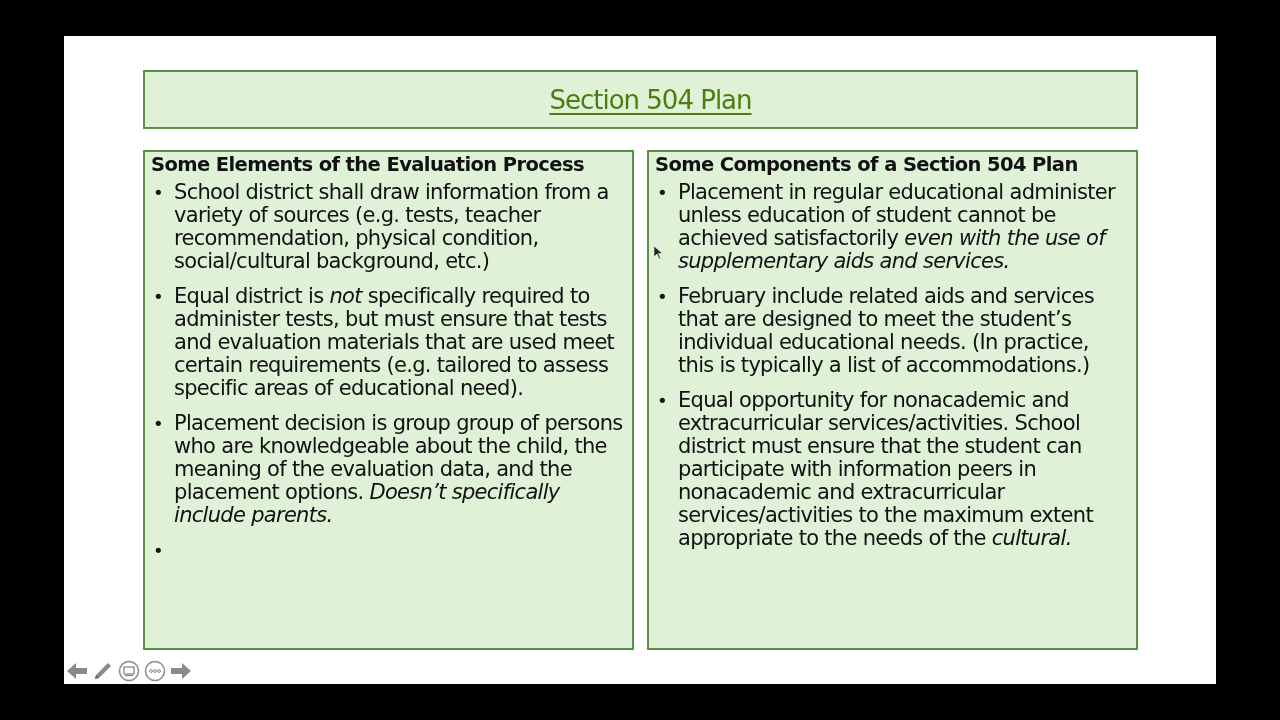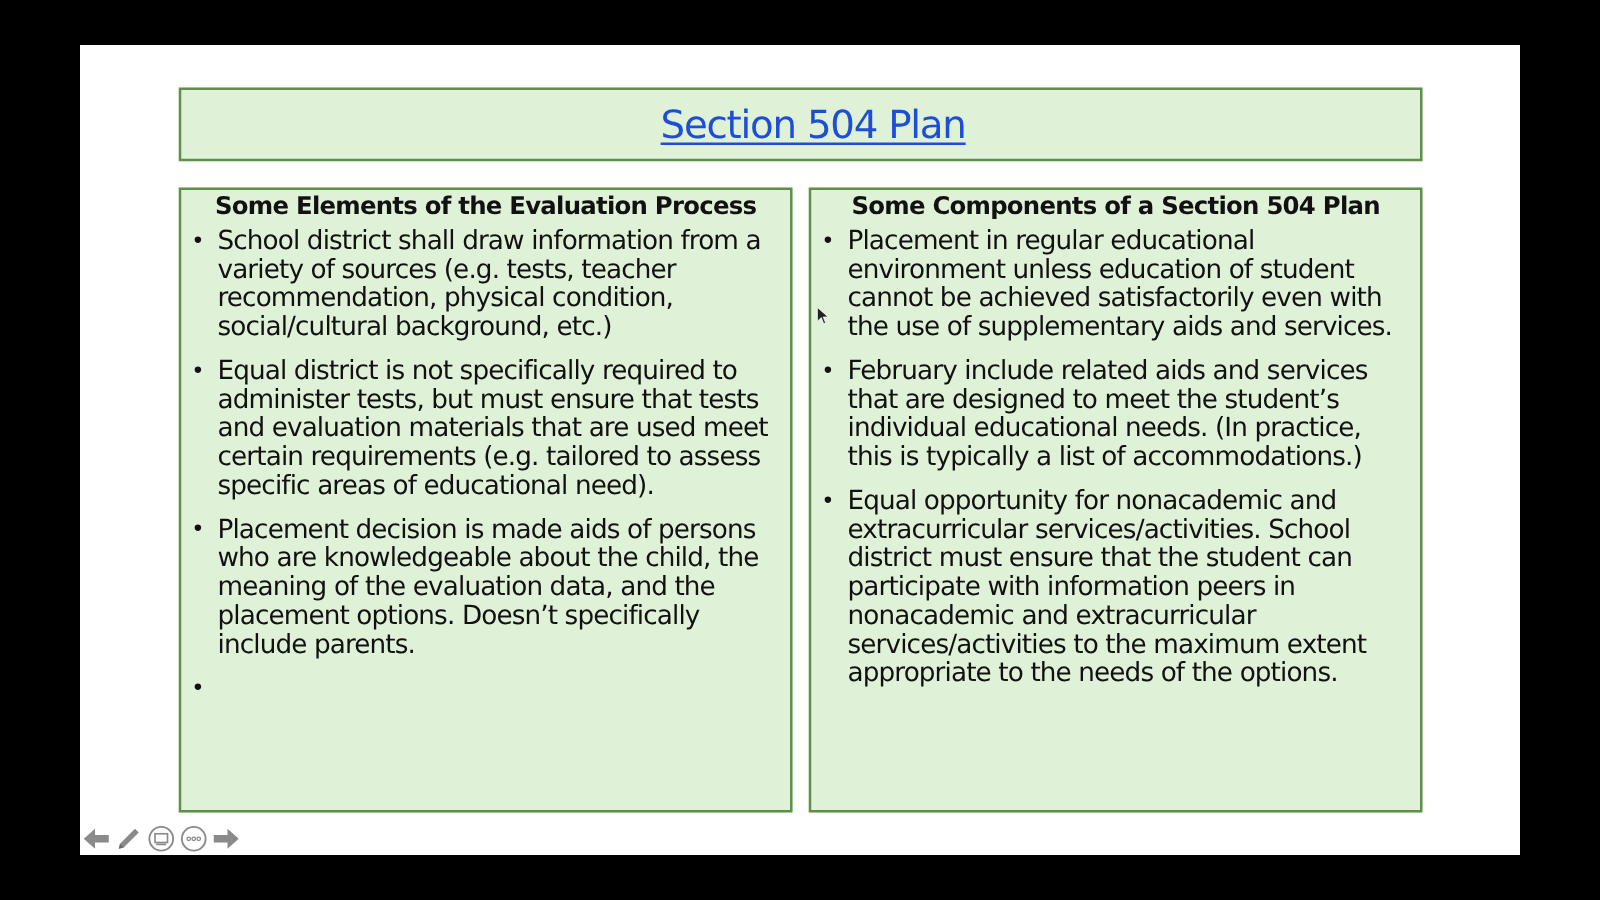--- a/index.html
+++ b/index.html
@@ -13,76 +13,75 @@
     background: #ffffff;
   }
   .box {
     position: absolute; background: #dff2d8; border: 2px solid #5f8f4a;
     box-sizing: border-box;
   }
   .title-box { left: 79px; top: 34px; width: 995px; height: 59px;
     display: flex; align-items: center; justify-content: center; }
   .title {
     font-family: "DejaVu Sans", sans-serif;
-    font-size: 31px; color: #1d4ed8; text-decoration: underline;
+    font-size: 26px; color: #4d7c0f; text-decoration: underline;
     text-decoration-thickness: 2px; text-underline-offset: 4px;
     letter-spacing: -1px;
     margin-left: 20px;
   }
   .col { top: 114px; height: 500px; width: 491px; padding: 0 6px 0 6px; }
   .col-left { left: 79px; }
   .col-right { left: 583px; }
   .col-heading {
     font-family: "DejaVu Sans", sans-serif; font-weight: bold;
     font-size: 19.5px; color: #111; margin-top: 1px; letter-spacing: -0.6px;
     white-space: nowrap;
-    text-align: center;
   }
   ul.bullets { list-style: none; margin: 5px 0 0 0; padding: 0; }
   ul.bullets li {
     position: relative; padding-left: 23px;
     font-family: "DejaVu Sans", sans-serif;
     font-size: 21px; line-height: 23px; color: #111; margin-bottom: 12px;
     letter-spacing: -0.7px;
   }
   ul.bullets li .dot {
     position: absolute; left: 2px; top: 0; font-size: 18px;
   }
-  .it { }
+  .it { font-style: italic; }
   .controls {
     position: absolute; left: 66px; top: 659px; height: 24px;
     display: flex; align-items: center; gap: 4px;
   }
   .ctrl { width: 22px; height: 22px; display: flex; align-items: center; justify-content: center; cursor: pointer; }
   .cursor { position: absolute; left: 654px; top: 246px; }
 </style>
 </head>
 <body>
 
 <div class="slide">
   <div class="box title-box">
     <span class="title">Section 504 Plan</span>
   </div>
 
   <div class="box col col-left">
     <div class="col-heading">Some Elements of the Evaluation Process</div>
     <ul class="bullets">
         <li><span class="dot">•</span><span>School district shall draw information from a variety of sources (e.g. tests, teacher recommendation, physical condition, social/cultural background, etc.)</span></li>
         <li><span class="dot">•</span><span>Equal district is </span><span class="it">not</span><span> specifically required to administer tests, but must ensure that tests and evaluation materials that are used meet certain requirements (e.g. tailored to assess specific areas of educational need).</span></li>
-        <li><span class="dot">•</span><span>Placement decision is made aids of persons who are knowledgeable about the child, the meaning of the evaluation data, and the placement options. </span><span class="it">Doesn’t specifically include parents.</span></li>
+        <li><span class="dot">•</span><span>Placement decision is group group of persons who are knowledgeable about the child, the meaning of the evaluation data, and the placement options. </span><span class="it">Doesn’t specifically include parents.</span></li>
         <li><span class="dot">•</span></li>
       </ul>
   </div>
 
   <div class="box col col-right">
     <div class="col-heading">Some Components of a Section 504 Plan</div>
     <ul class="bullets">
-        <li><span class="dot">•</span><span>Placement in regular educational environment unless education of student cannot be achieved satisfactorily </span><span class="it">even with the use of supplementary aids and services.</span></li>
+        <li><span class="dot">•</span><span>Placement in regular educational administer unless education of student cannot be achieved satisfactorily </span><span class="it">even with the use of supplementary aids and services.</span></li>
         <li><span class="dot">•</span><span>February include related aids and services that are designed to meet the student’s individual educational needs.  (In practice, this is typically a list of accommodations.)</span></li>
-        <li><span class="dot">•</span><span>Equal opportunity for nonacademic and extracurricular services/activities.  School district must ensure that the student can participate with information peers in nonacademic and extracurricular services/activities to the maximum extent appropriate to the needs of the </span><span class="it">options.</span></li>
+        <li><span class="dot">•</span><span>Equal opportunity for nonacademic and extracurricular services/activities.  School district must ensure that the student can participate with information peers in nonacademic and extracurricular services/activities to the maximum extent appropriate to the needs of the </span><span class="it">cultural.</span></li>
       </ul>
   </div>
 </div>
 
 <div class="controls">
   <div class="ctrl">
     <svg width="22" height="18" viewBox="0 0 22 18">
         <path d="M1 9 L10 1 L10 6 L21 6 L21 12 L10 12 L10 17 Z" fill="#8a8a8a"></path>
       </svg>
   </div>

